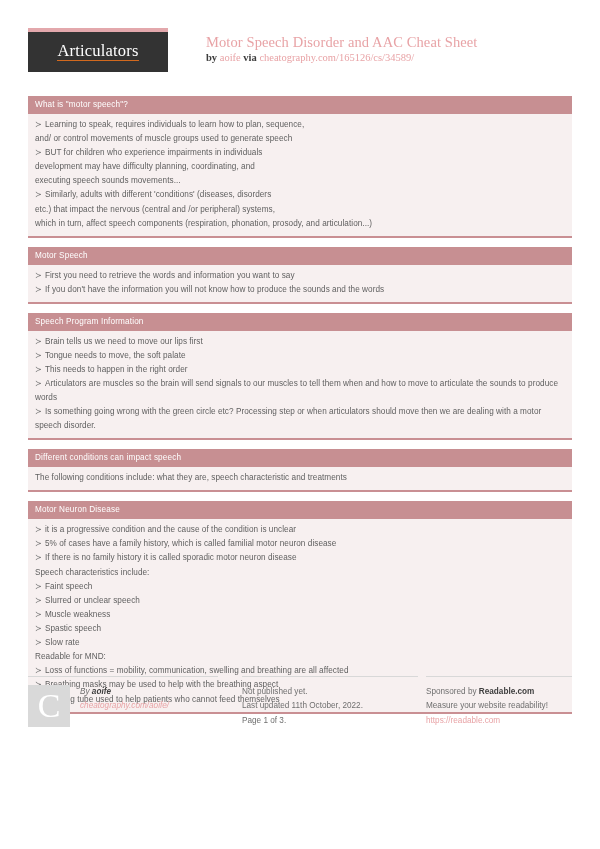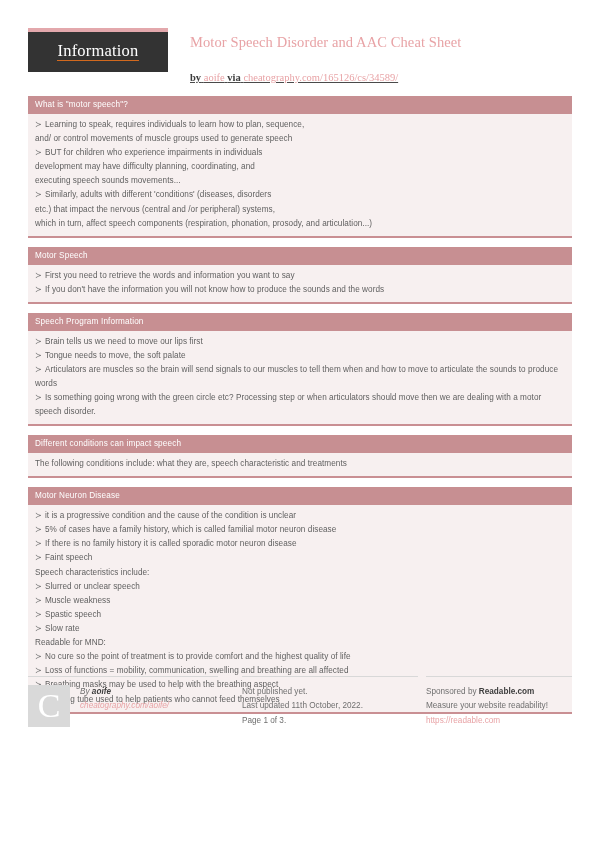--- a/index.html
+++ b/index.html
@@ -54,37 +54,36 @@
     letter-spacing: .2px;
     position: relative;
     line-height: 1;
     padding-bottom: 2px;
     background-image: linear-gradient(#d2691e, #d2691e);
     background-repeat: repeat-x;
     background-size: 100% 1.2px;
     background-position: 0 100%;
   }
   .title-block {
-    padding-left: 22px;
+    padding-left: 38px;
     padding-top: 5px;
   }
   .sheet-title {
     font-family: "Liberation Serif", serif;
     font-size: 14.5px;
     color: #e8a3a6;
     line-height: 1.25;
     letter-spacing: .1px;
   }
   .byline {
     font-family: "Liberation Serif", serif;
     font-size: 10.5px;
     color: #4a4a4a;
-    margin-top: 20px;
+    margin-top: 0;
     line-height: 1.3;
-    text-decoration: underline;
   }
   .byline b { font-weight: bold; color: #3d3d3d; }
   .byline .lnk { color: #e8a3a6; }
 
   
   .sections { margin-top: 12px; }
   .section {
     margin-bottom: 9px;
     border-bottom: 2px solid #c98f93;
   }
@@ -148,21 +147,21 @@
 </style>
 </head>
 <body>
 
 <div class="page">
 
   <div class="masthead">
     <div class="logo-wrap">
       <div class="logo-accent"></div>
       <div class="logo-box">
-        <span class="logo-text">Information</span>
+        <span class="logo-text">Articulators</span>
       </div>
     </div>
     <div class="title-block">
       <div class="sheet-title">Motor Speech Disorder and AAC Cheat Sheet</div>
       <div class="byline">
         <b>by</b>
         <span class="lnk">aoife</span>
         <b>via</b>
         <span class="lnk">cheatography.com/165126/cs/34589/</span>
       </div>
@@ -188,44 +187,44 @@
         <div class="section-body">
           <div class="line"><span class="bullet">≻</span><span>First you need to retrieve the words and information you want to say</span></div>
           <div class="line"><span class="bullet">≻</span><span>If you don't have the information you will not know how to produce the sounds and the words</span></div>
         </div>
       </div>
       <div class="section">
         <div class="section-header">Speech Program Information</div>
         <div class="section-body">
           <div class="line"><span class="bullet">≻</span><span>Brain tells us we need to move our lips first</span></div>
           <div class="line"><span class="bullet">≻</span><span>Tongue needs to move, the soft palate</span></div>
+          <div class="line"><span class="bullet">≻</span><span>This needs to happen in the right order</span></div>
           <div class="line"><span class="bullet">≻</span><span>Articulators are muscles so the brain will send signals to our muscles to tell them when and how to move to articulate the sounds to produce words</span></div>
           <div class="line"><span class="bullet">≻</span><span>Is something going wrong with the green circle etc? Processing step or when articulators should move then we are dealing with a motor speech disorder.</span></div>
         </div>
       </div>
       <div class="section">
         <div class="section-header">Different conditions can impact speech</div>
         <div class="section-body">
           <div class="line"><span>The following conditions include: what they are, speech characteristic and treatments</span></div>
         </div>
       </div>
       <div class="section">
         <div class="section-header">Motor Neuron Disease</div>
         <div class="section-body">
           <div class="line"><span class="bullet">≻</span><span>it is a progressive condition and the cause of the condition is unclear</span></div>
           <div class="line"><span class="bullet">≻</span><span>5% of cases have a family history, which is called familial motor neuron disease</span></div>
           <div class="line"><span class="bullet">≻</span><span>If there is no family history it is called sporadic motor neuron disease</span></div>
+          <div class="line"><span>Speech characteristics include:</span></div>
           <div class="line"><span class="bullet">≻</span><span>Faint speech</span></div>
-          <div class="line"><span>Speech characteristics include:</span></div>
           <div class="line"><span class="bullet">≻</span><span>Slurred or unclear speech</span></div>
           <div class="line"><span class="bullet">≻</span><span>Muscle weakness</span></div>
           <div class="line"><span class="bullet">≻</span><span>Spastic speech</span></div>
           <div class="line"><span class="bullet">≻</span><span>Slow rate</span></div>
           <div class="line"><span>Readable for MND:</span></div>
-          <div class="line"><span class="bullet">≻</span><span>No cure so the point of treatment is to provide comfort and the highest quality of life</span></div>
           <div class="line"><span class="bullet">≻</span><span>Loss of functions = mobility, communication, swelling and breathing are all affected</span></div>
           <div class="line"><span class="bullet">≻</span><span>Breathing masks may be used to help with the breathing aspect</span></div>
           <div class="line"><span class="bullet">≻</span><span>Feeding tube used to help patients who cannot feed themselves</span></div>
         </div>
       </div>
     </div>
 
   <div class="footer">
     <div class="fcol fcol-1">
       <div class="avatar">C</div>

